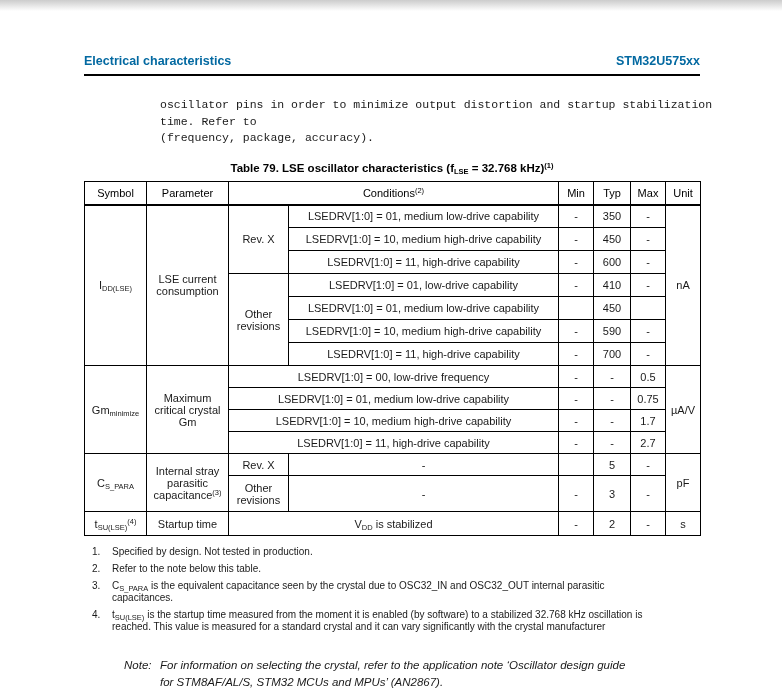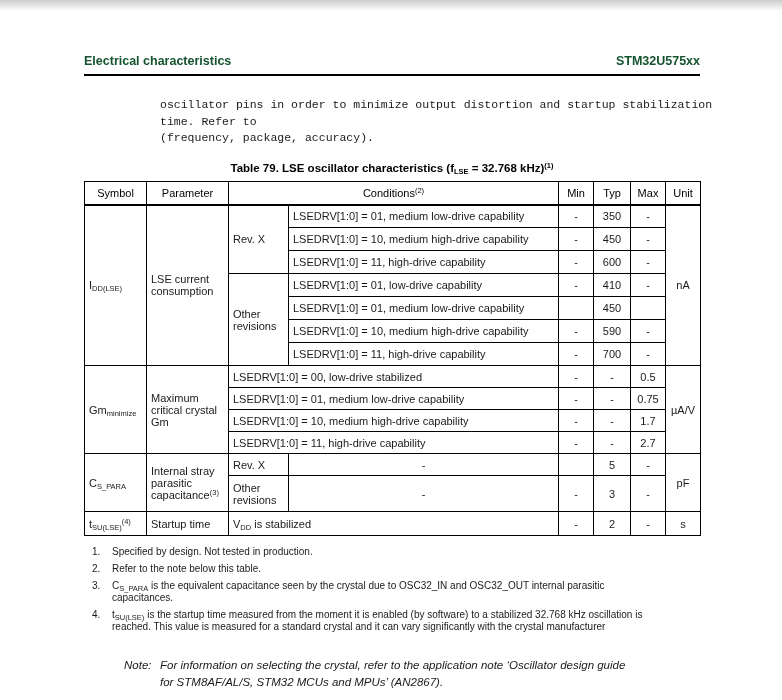--- a/index.html
+++ b/index.html
@@ -5,36 +5,36 @@
   * { margin:0; padding:0; box-sizing:border-box; }
   html,body { width:782px; height:700px; background:#ffffff; overflow:hidden; }
   body { font-family:"Liberation Sans", sans-serif; color:#1a1a1a; position:relative; }
 
   .top-edge { position:absolute; top:0; left:0; width:782px; height:11px;
               background:linear-gradient(#cccccc, #ffffff); }
 
   .doc-header { position:absolute; left:84px; top:54px; width:616px;
                 display:flex; justify-content:space-between; align-items:flex-start;
                 border-bottom:2px solid #000; padding-bottom:6px;
-                font-size:12.5px; font-weight:bold; color:#14532d; }
+                font-size:12.5px; font-weight:bold; color:#0369a1; }
 
   .intro { position:absolute; left:160px; top:97px; width:560px;
            font-size:11.5px; line-height:16.5px;font-family:Liberation Mono, monospace; }
 
   .tbl-title { position:absolute; left:84px; top:162px; width:616px;
                text-align:center; font-size:11.5px; font-weight:bold; color:#000; }
 
   table.chars { position:absolute; left:84px; top:181px; width:616px;
                 border-collapse:collapse; table-layout:fixed;
                 font-size:11px; color:#1a1a1a; }
   table.chars td, table.chars th { border:1px solid #000; vertical-align:middle;
                                    padding:1px 4px; overflow:hidden; }
   table.chars th { font-size:11px; font-weight:normal; text-align:center;
                    border-bottom:2px solid #000; color:#000; height:23px; }
-  td.l { text-align:left; }
+  td.l { text-align:center; }
   td.c { text-align:center; padding:1px 1px; }
   tr.rh-idd { height:23px; }
   tr.rh-gm  { height:22px; }
   tr.rh-cs1 { height:22px; }
   tr.rh-cs2 { height:36px; }
   tr.rh-tsu { height:24px; }
 
   sub { font-size:7.5px; vertical-align:-2px; line-height:0; }
   sup { font-size:7.5px; vertical-align:4px; line-height:0; }
 
@@ -132,21 +132,21 @@
   <tr class="rh-idd">
     <td class="l">LSEDRV[1:0] = 11, high-drive capability</td>
     <td class="c">-</td>
     <td class="c">700</td>
     <td class="c">-</td>
   </tr>
 
   <tr class="rh-gm">
     <td class="l" rowspan="4"><span>Gm</span><sub>minimize</sub></td>
     <td class="l" rowspan="4">Maximum critical crystal Gm</td>
-    <td class="l" colspan="2">LSEDRV[1:0] = 00, low-drive stabilized</td>
+    <td class="l" colspan="2">LSEDRV[1:0] = 00, low-drive frequency</td>
     <td class="c">-</td>
     <td class="c">-</td>
     <td class="c">0.5</td>
     <td class="c" rowspan="4">µA/V</td>
   </tr>
   <tr class="rh-gm">
     <td class="l" colspan="2">LSEDRV[1:0] = 01, medium low-drive capability</td>
     <td class="c">-</td>
     <td class="c">-</td>
     <td class="c">0.75</td>

